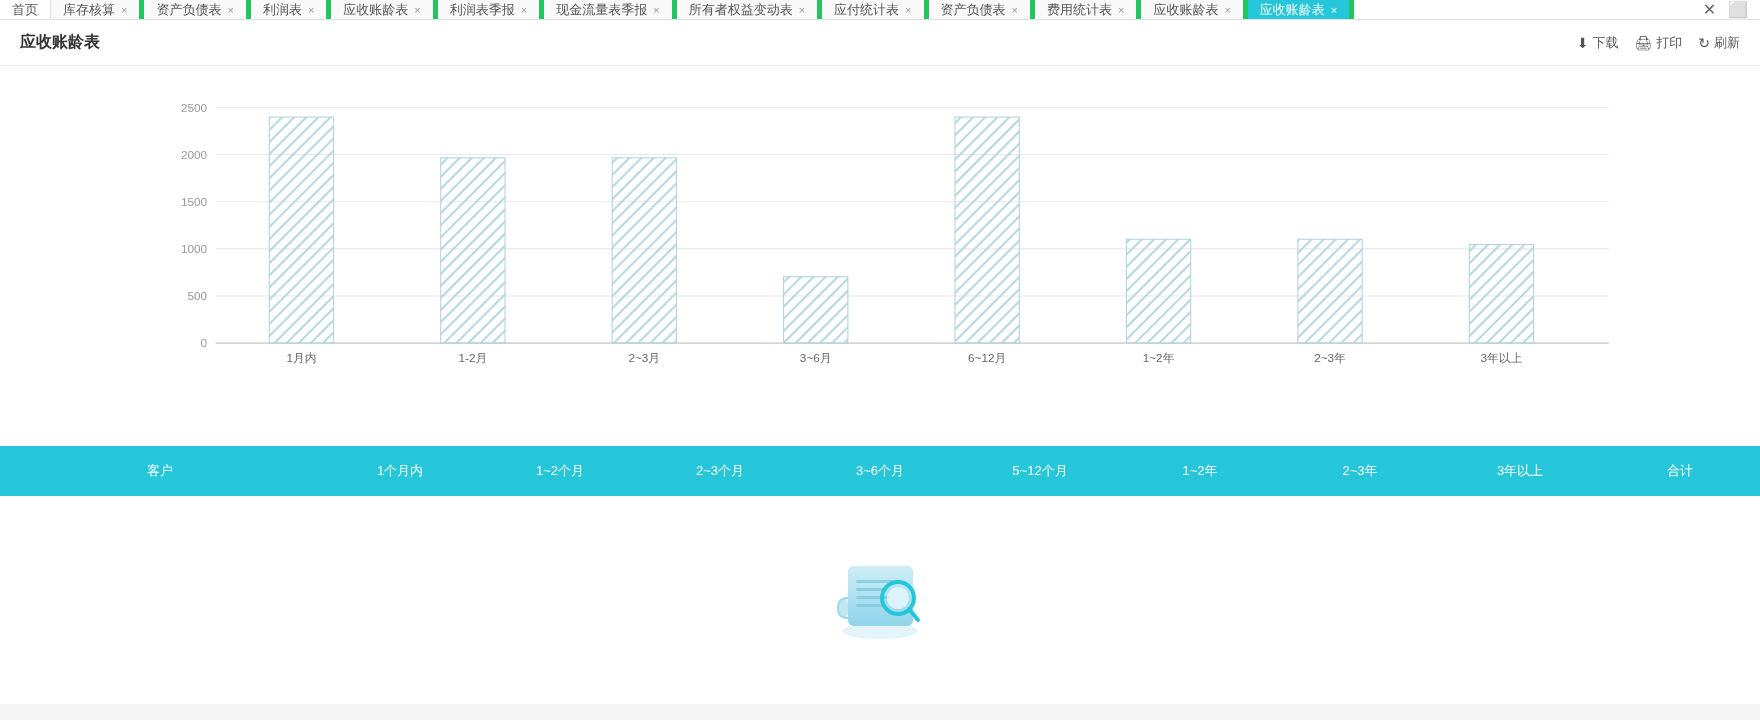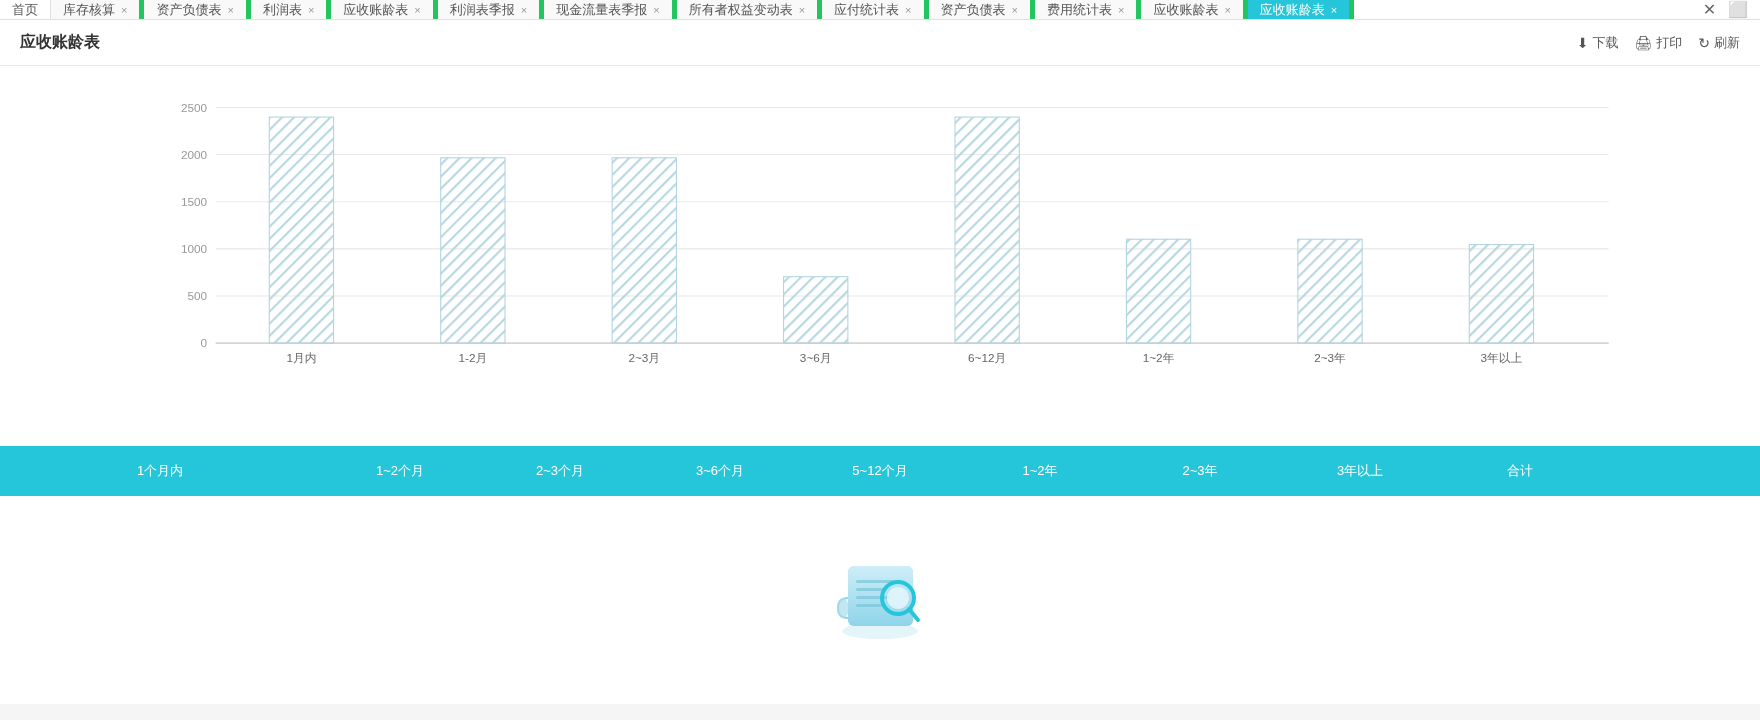--- a/index.html
+++ b/index.html
@@ -278,20 +278,21 @@
         <rect x="1090" y="143" width="60" height="97" class="bar-hatched"></rect>
         <text x="1120" y="258" text-anchor="middle" font-size="11" fill="#666">2~3年</text>
 
         <rect x="1250" y="148" width="60" height="92" class="bar-hatched"></rect>
         <text x="1280" y="258" text-anchor="middle" font-size="11" fill="#666">3年以上</text>
       </svg>
     </div>
   </div>
 
   <div class="table-header">
+    <div class="table-header-cell">客户</div>
     <div class="table-header-cell">1个月内</div>
     <div class="table-header-cell">1~2个月</div>
     <div class="table-header-cell">2~3个月</div>
     <div class="table-header-cell">3~6个月</div>
     <div class="table-header-cell">5~12个月</div>
     <div class="table-header-cell">1~2年</div>
     <div class="table-header-cell">2~3年</div>
     <div class="table-header-cell">3年以上</div>
     <div class="table-header-cell">合计</div>
   </div>

